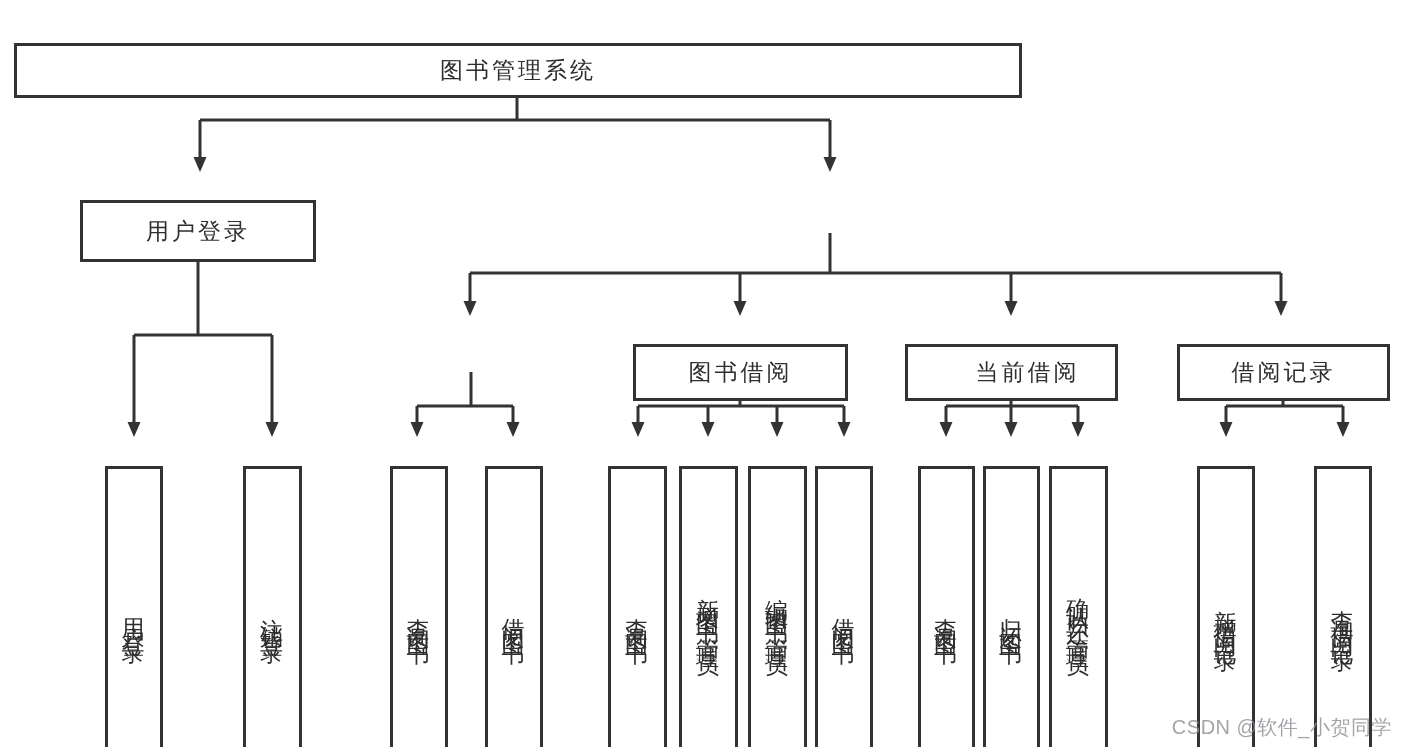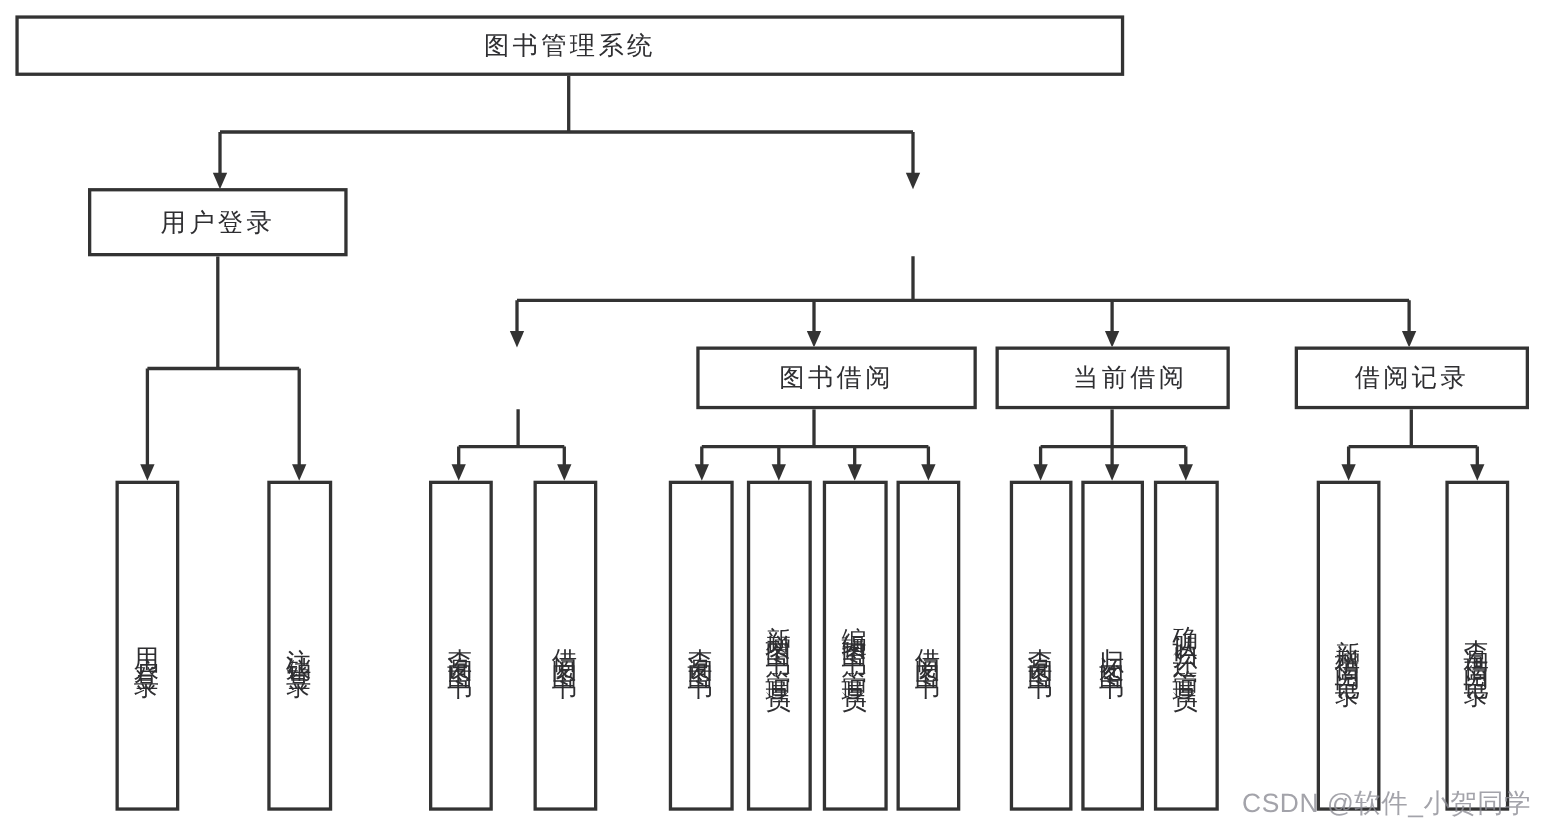--- a/index.html
+++ b/index.html
@@ -24,30 +24,31 @@
     background:var(--fill);
     border:3px solid var(--line);
     color:var(--text);
     display:flex;
     align-items:center;
     justify-content:center;
     font-size:23px;
     letter-spacing:3px;
     z-index:2;
     white-space:nowrap;
+    margin-top:29px;
   }
   .leaf{
     writing-mode:vertical-rl;
     letter-spacing:8px;
     font-size:23px;
   }
   .watermark{
     position:absolute;
     z-index:3;
-    font-size:24px;
+    font-size:20px;
     color:var(--wm);
     opacity:0.8;
     letter-spacing:0.5px;
     white-space:nowrap;
   }
 </style>
 </head>
 <body>
 
 <div class="stage">
@@ -89,21 +90,21 @@
       <path d="M1071.5 422 L1084.5 422 L1078 437 Z"></path>
       <path d="M1219.5 422 L1232.5 422 L1226 437 Z"></path>
       <path d="M1336.5 422 L1349.5 422 L1343 437 Z"></path>
     </g>
   </svg>
 
   <div class="node" style="left:14px;top:14px;width:1008px;height:55px;">图书管理系统</div>
 
   <div class="node" style="left:80px;top:171px;width:236px;height:62px;">用户登录</div>
 
-  <div class="node" style="left:633px;top:315px;width:255px;height:57px;">图书借阅</div>
+  <div class="node" style="left:633px;top:315px;width:215px;height:57px;">图书借阅</div>
   <div class="node" style="left:905px;top:315px;width:213px;height:57px;padding-left:32px;">当前借阅</div>
   <div class="node" style="left:1177px;top:315px;width:213px;height:57px;">借阅记录</div>
 
   <div class="node leaf" style="left:105px;top:437px;width:58px;height:300px;">用户登录</div>
   <div class="node leaf" style="left:243px;top:437px;width:59px;height:300px;">注销登录</div>
 
   <div class="node leaf" style="left:390px;top:437px;width:58px;height:300px;">查询图书</div>
   <div class="node leaf" style="left:485px;top:437px;width:58px;height:300px;">借阅图书</div>
 
   <div class="node leaf" style="left:608px;top:437px;width:59px;height:300px;">查询图书</div>

